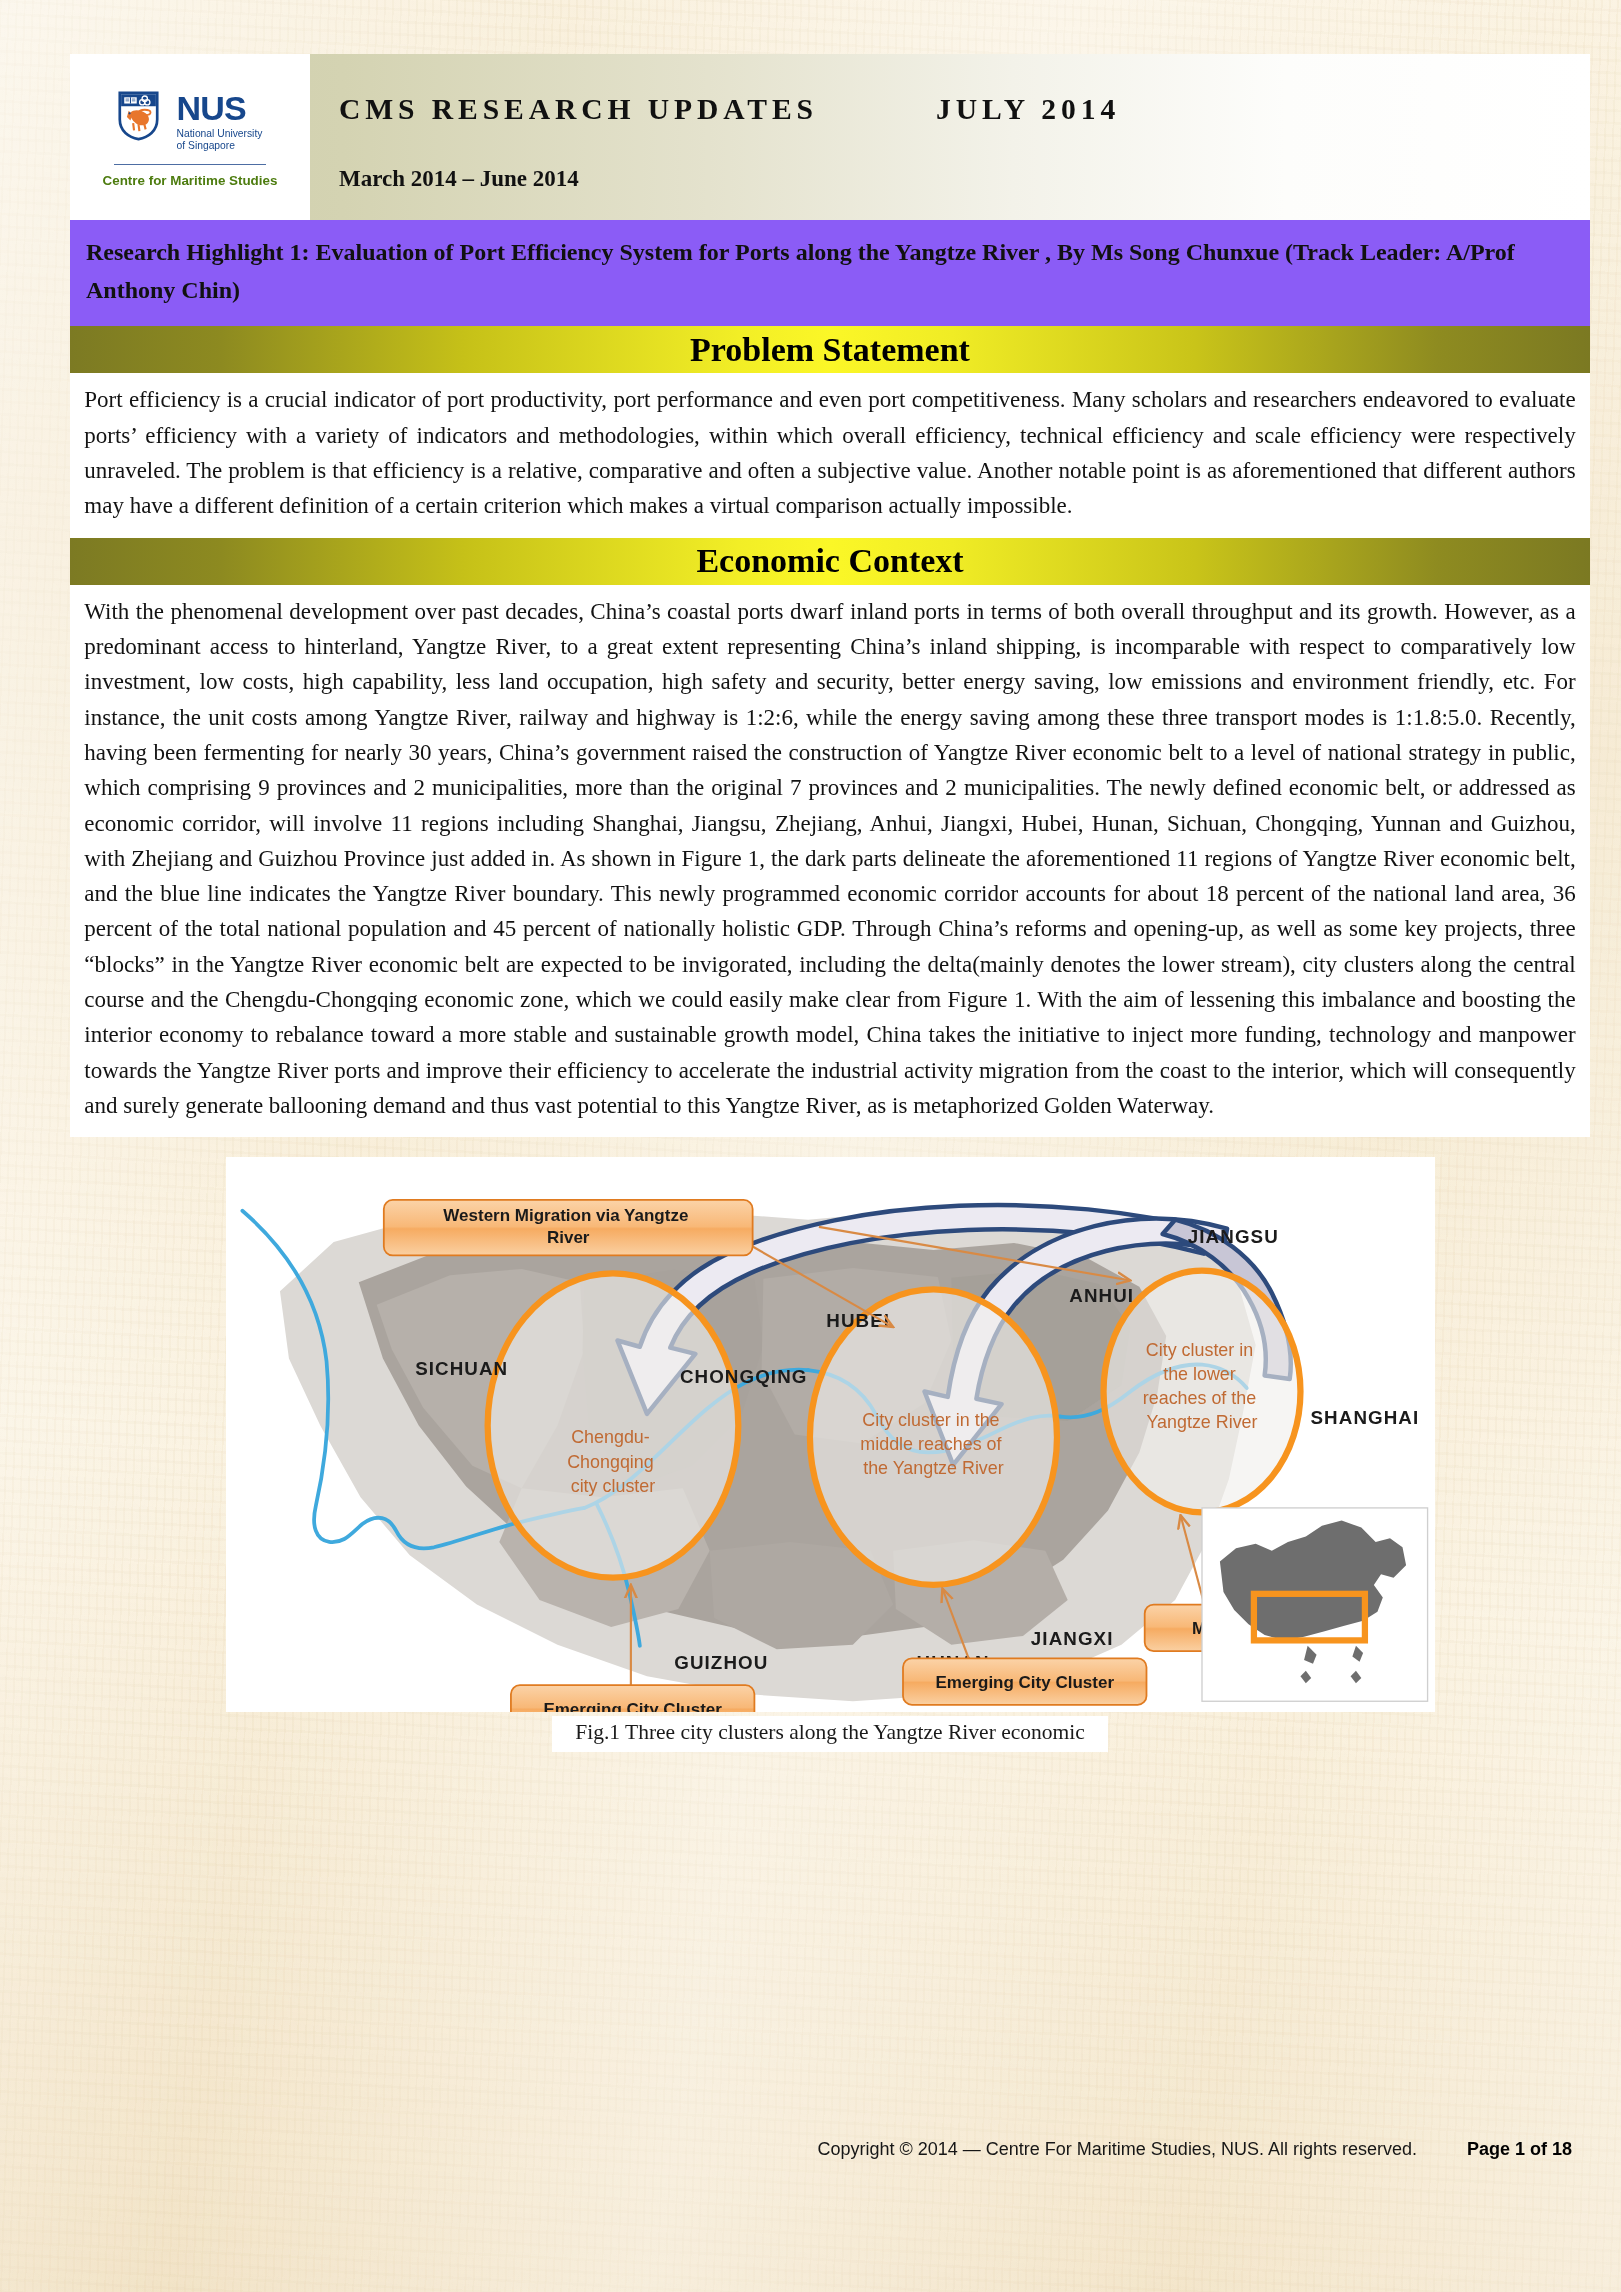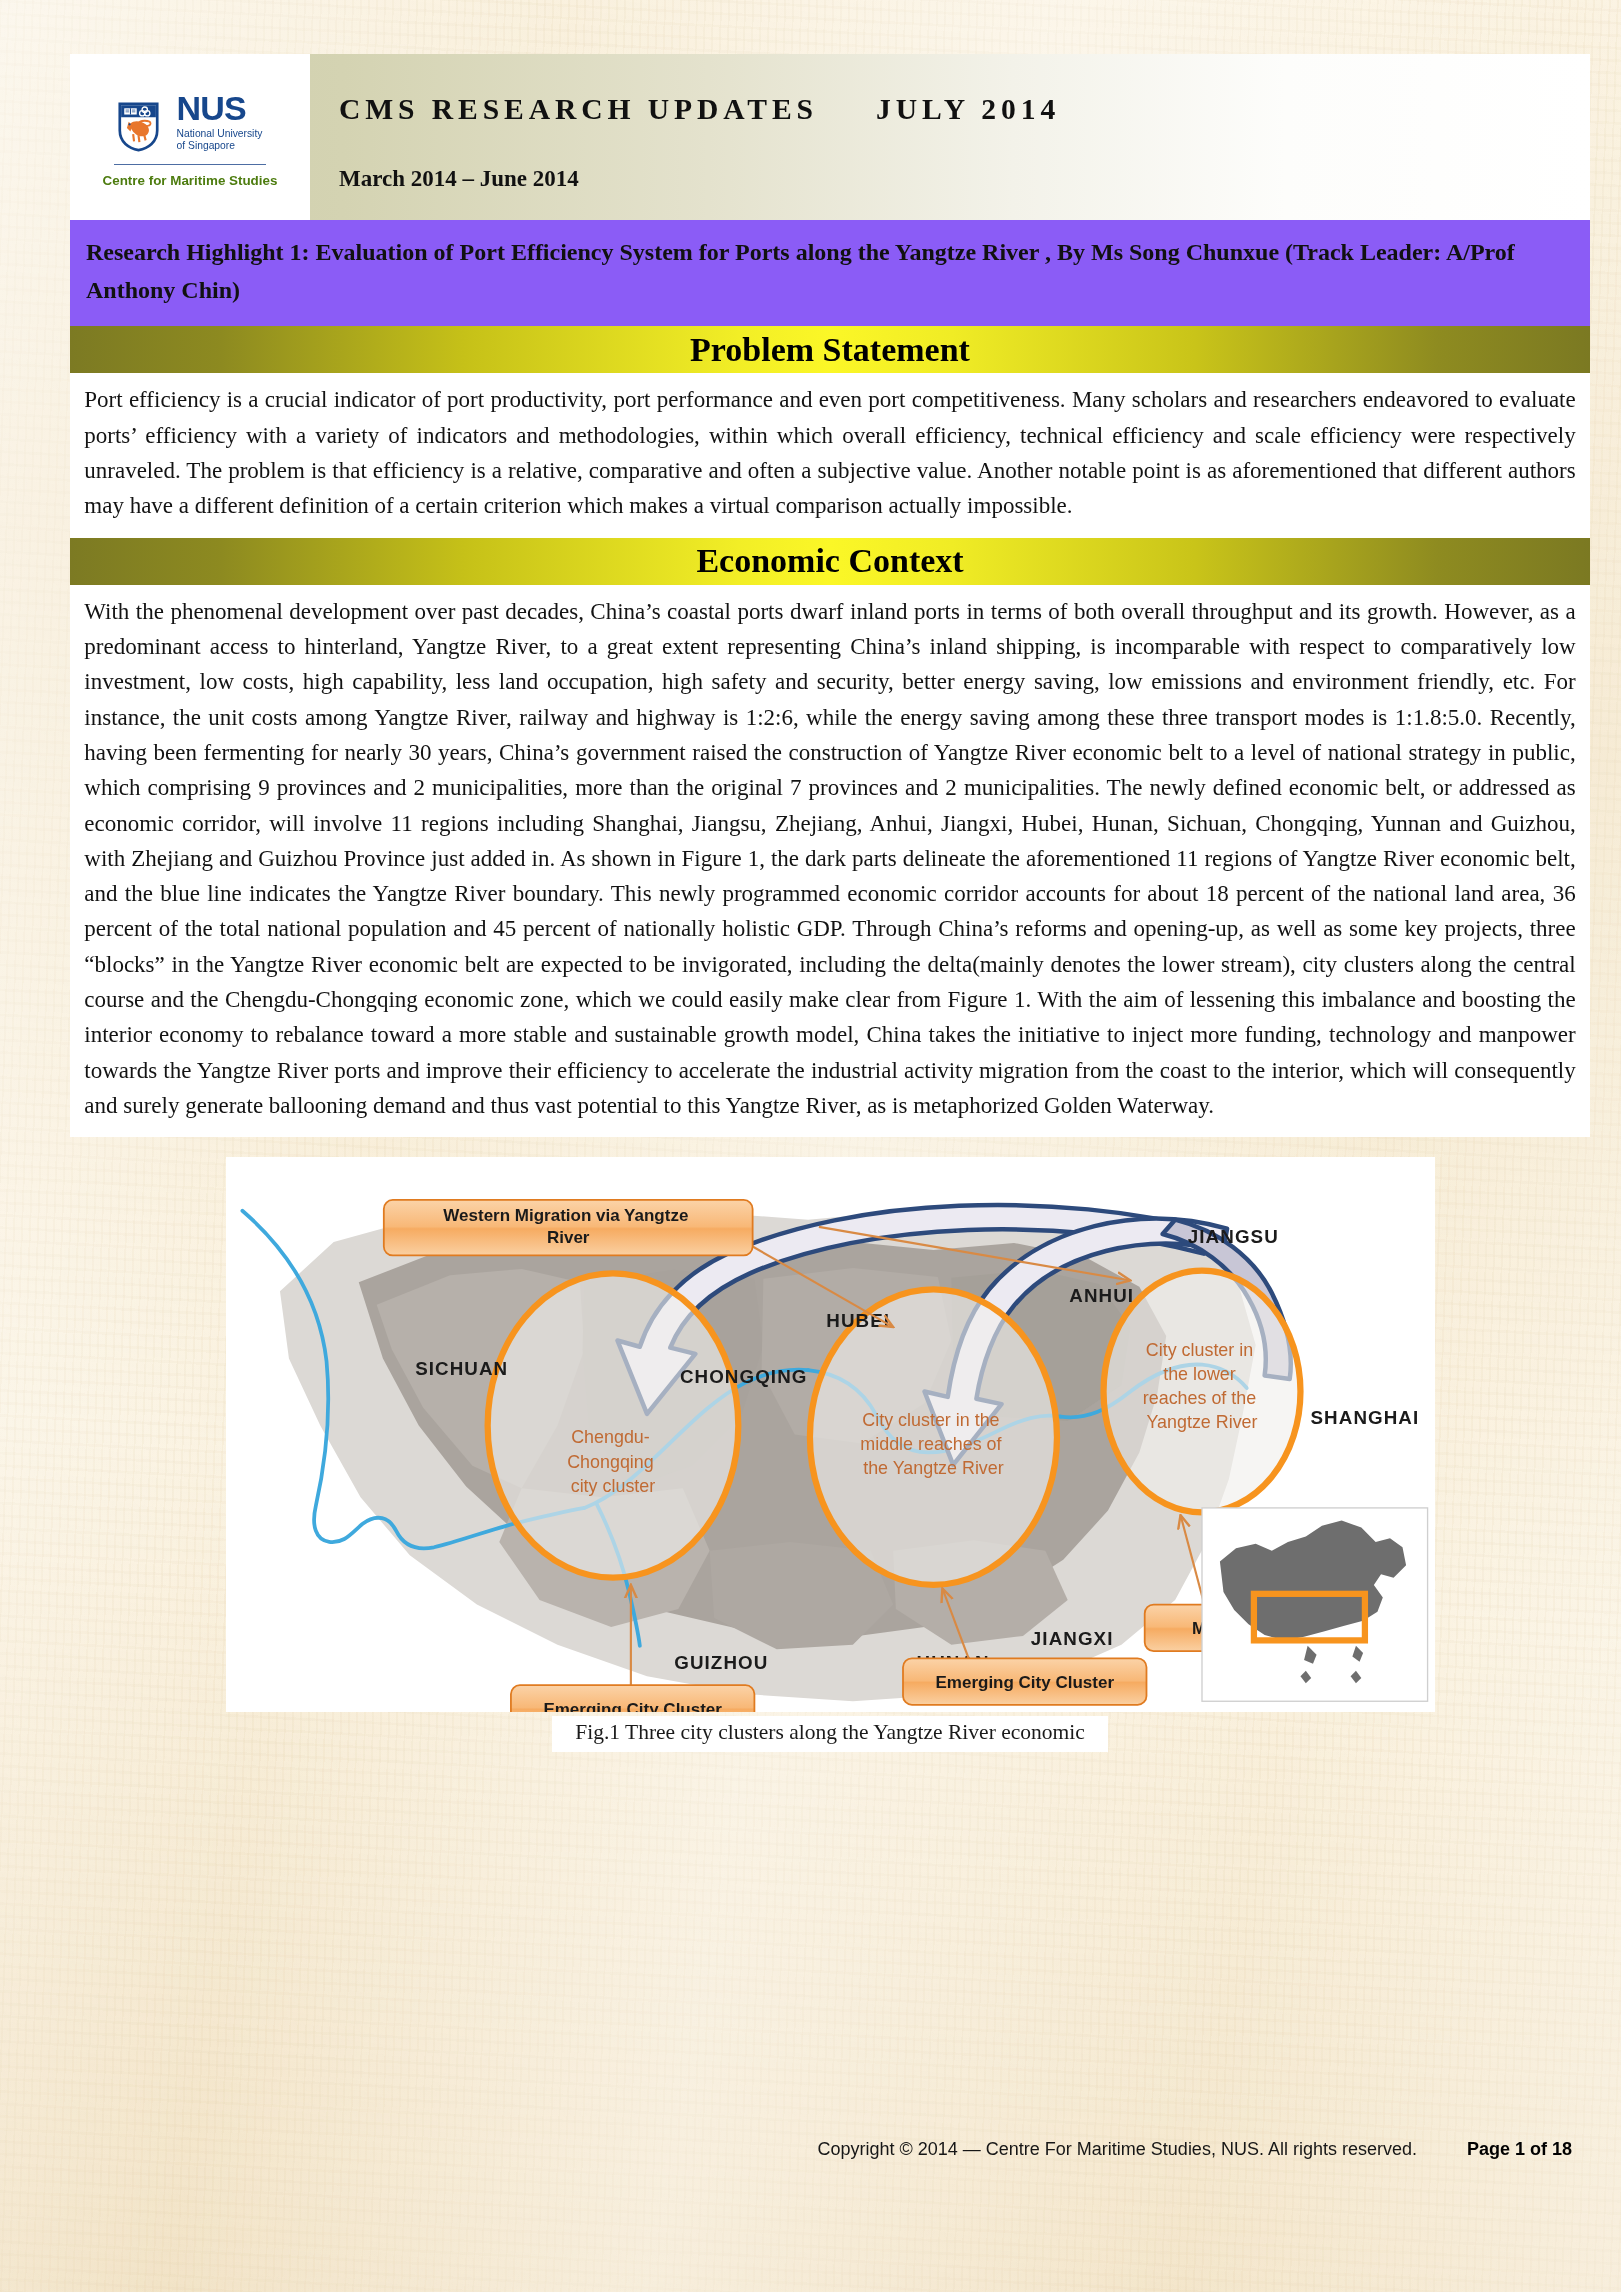--- a/index.html
+++ b/index.html
@@ -41,21 +41,21 @@
     flex: none;
     display: flex;
     flex-direction: column;
     align-items: center;
     justify-content: center;
     padding-top: 5.4px;
     box-sizing: border-box;
   }
   .logo-top {
     display: flex;
-    align-items: flex-end;
+    align-items: flex-start;
     gap: 18px;
   }
   .shield {
     width: 41px;
     height: 50px;
     flex: none;
   }
   .nus-word {
     display: flex;
     flex-direction: column;
@@ -106,21 +106,21 @@
     letter-spacing: 4.9px;
     color: #111111;
     white-space: nowrap;
   }
   .mast-date {
     font-family: "Liberation Serif", serif;
     font-weight: bold;
     font-size: 29.6px;
     letter-spacing: 4.9px;
     color: #111111;
-    margin-left: 58px;
+    margin-left: 118px;
     white-space: nowrap;
   }
   .mast-range {
     position: absolute;
     top: 112px;
     left: 29px;
     font-family: "Liberation Serif", serif;
     font-weight: bold;
     font-size: 23px;
     color: #111111;

